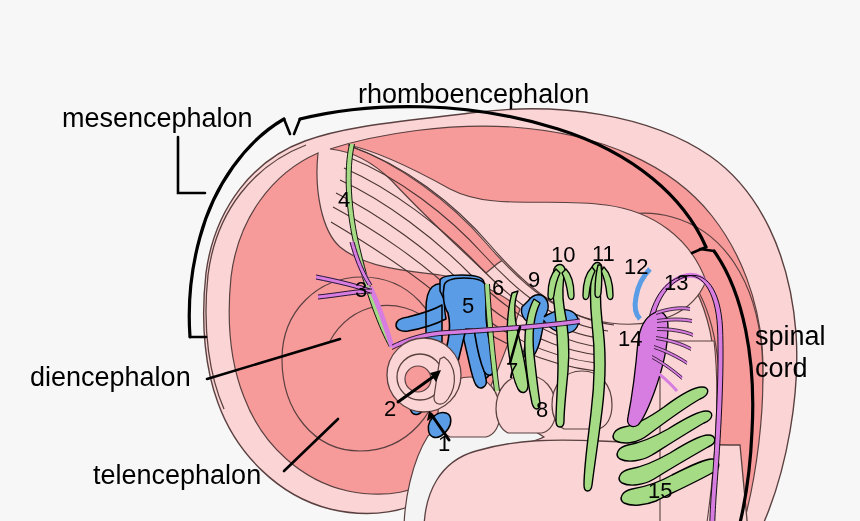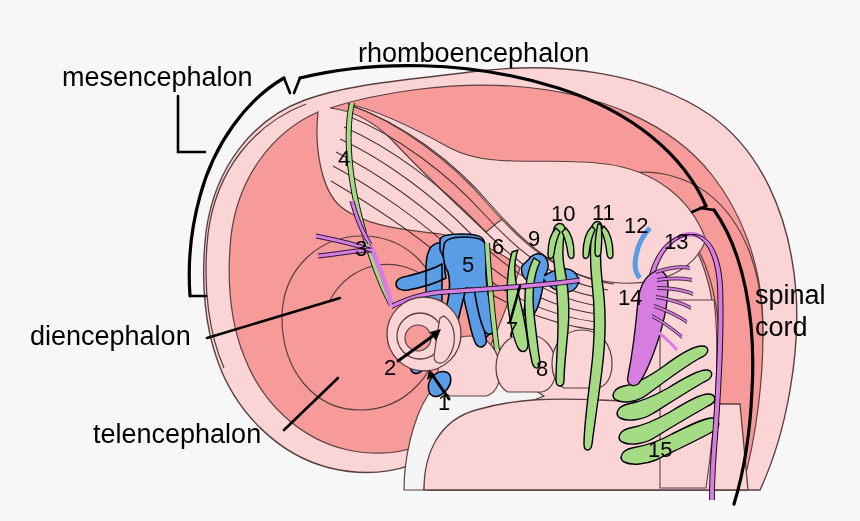--- a/index.html
+++ b/index.html
@@ -2,21 +2,21 @@
 <html><head>
 <meta charset="utf-8">
 <style>
   html,body{margin:0;padding:0;}
   body{
     width:860px;height:521px;
     background:#f7f7f7;
     font-family:"Liberation Sans", sans-serif;
     overflow:hidden;
   }
-  #stage{position:relative;width:860px;height:369px;}
+  #stage{position:relative;width:860px;height:369px;margin-top:41px;}
   #fig{position:absolute;left:0;top:0;}
   .lbl{fill:#000;font-family:"Liberation Sans", sans-serif;}
   .big{font-size:27px;}
   .num{font-size:22px;}
 </style>
 </head>
 <body>
 
 <div id="stage">
 <svg id="fig" width="860" height="521" viewBox="0 0 860 521">

